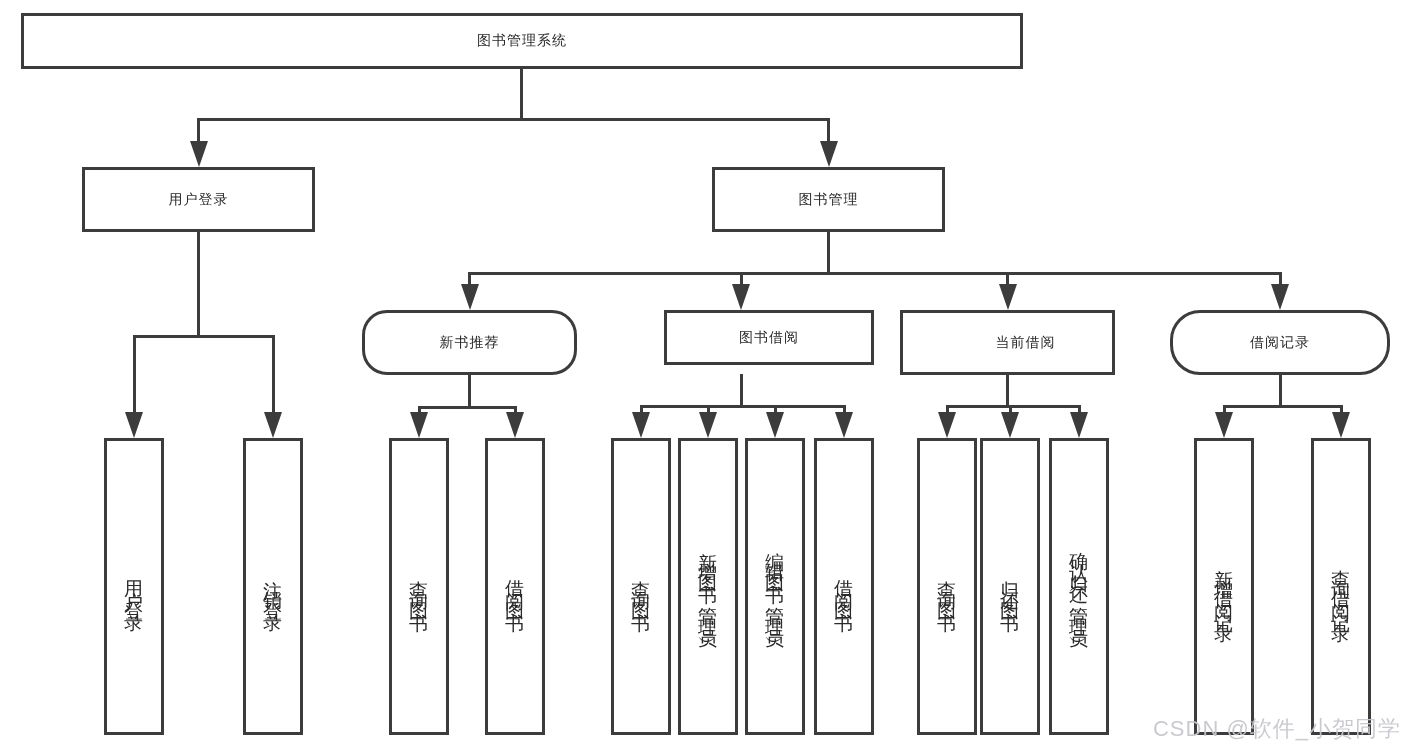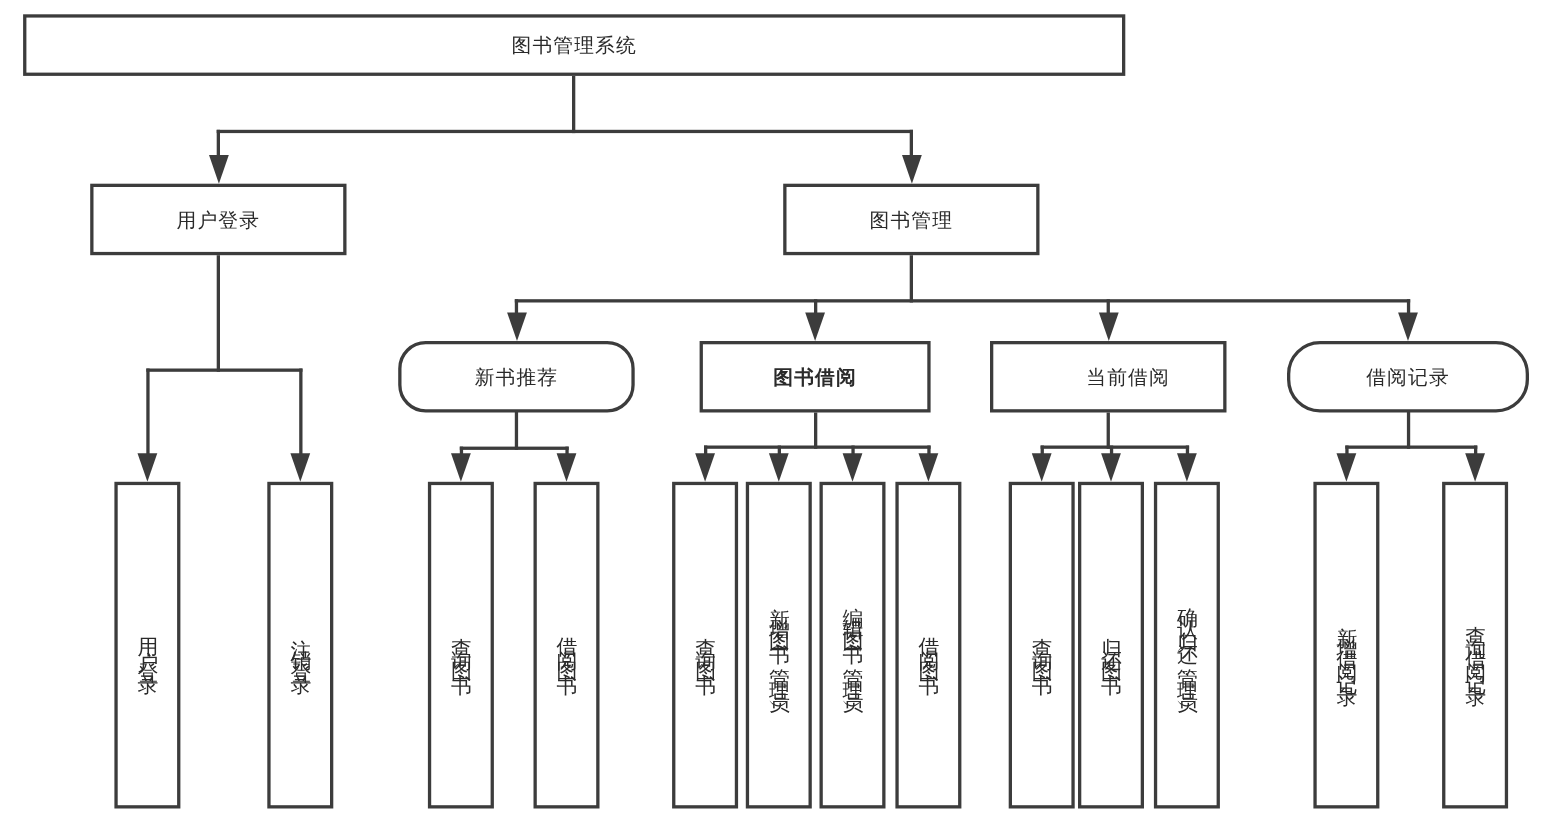--- a/index.html
+++ b/index.html
@@ -16,21 +16,21 @@
     overflow:hidden;
     font-family:"Liberation Sans",sans-serif;
     color:var(--text);
   }
   .box{
     position:absolute;
     border:3px solid var(--line);
     background:#fff;
     box-sizing:border-box;
     display:flex;align-items:center;justify-content:center;
-    font-size:18px;
+    font-size:14px;
     letter-spacing:1px;
     color:var(--text);
     z-index:2;
   }
   .vbox{
     position:absolute;
     border:3px solid var(--line);
     background:#fff;
     box-sizing:border-box;
     width:60px;top:438px;height:297px;
@@ -64,21 +64,21 @@
 <body>
 
 <div id="stage">
 
   <div class="box" style="left:21px;top:13px;width:1002px;height:56px;">图书管理系统</div>
 
   <div class="box" style="left:82px;top:167px;width:233px;height:65px;">用户登录</div>
   <div class="box" style="left:712px;top:167px;width:233px;height:65px;text-align:right;">图书管理</div>
 
   <div class="box" style="left:362px;top:310px;width:215px;height:65px;border-radius:25px;">新书推荐</div>
-  <div class="box" style="left:636px;top:310px;width:210px;height:65px;font-weight:bold;">图书借阅</div>
+  <div class="box" style="left:664px;top:310px;width:210px;height:55px;">图书借阅</div>
   <div class="box" style="left:900px;top:310px;width:215px;height:65px;padding-left:36px;">当前借阅</div>
   <div class="box" style="left:1170px;top:310px;width:220px;height:65px;border-radius:30px;">借阅记录</div>
 
   <div class="vbox" style="left:104px;">用户登录</div>
   <div class="vbox" style="left:243px;">注销登录</div>
 
   <div class="vbox" style="left:389px;">查询图书</div>
   <div class="vbox" style="left:485px;">借阅图书</div>
 
   <div class="vbox" style="left:611px;">查询图书</div>
@@ -86,20 +86,21 @@
   <div class="vbox" style="left:745px;">编辑图书（管理员）</div>
   <div class="vbox" style="left:814px;">借阅图书</div>
 
   <div class="vbox" style="left:917px;">查询图书</div>
   <div class="vbox" style="left:980px;">归还图书</div>
   <div class="vbox" style="left:1049px;">确认归还（管理员）</div>
 
   <div class="vbox" style="left:1194px;">新增借阅记录</div>
   <div class="vbox" style="left:1311px;">查询借阅记录</div>
 
+  <div class="watermark">CSDN @软件_小贺同学</div>
 <div class="cline" style="left: 519.5px; top: 69px; width: 3px; height: 52px;"></div>
     <div class="cline" style="left: 197px; top: 118px; width: 633px; height: 3px;"></div>
     <div class="cline" style="left: 197px; top: 118px; width: 3px; height: 25px;"></div>
     <div class="ahead" style="left: 189.5px; top: 141px;"></div>
     <div class="cline" style="left: 827px; top: 118px; width: 3px; height: 25px;"></div>
     <div class="ahead" style="left: 819.5px; top: 141px;"></div>
     <div class="cline" style="left: 197px; top: 231px; width: 3px; height: 107px;"></div>
     <div class="cline" style="left: 132.5px; top: 335px; width: 142px; height: 3px;"></div>
     <div class="cline" style="left: 132.5px; top: 335px; width: 3px; height: 79px;"></div>
     <div class="ahead" style="left: 125px; top: 412px;"></div>

